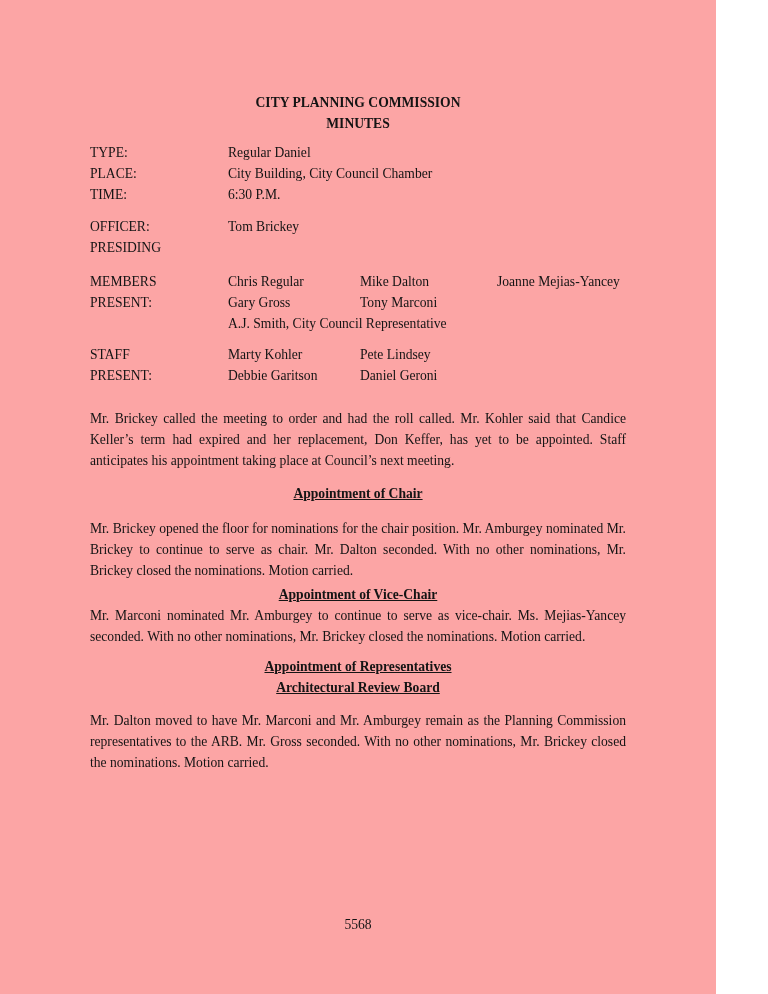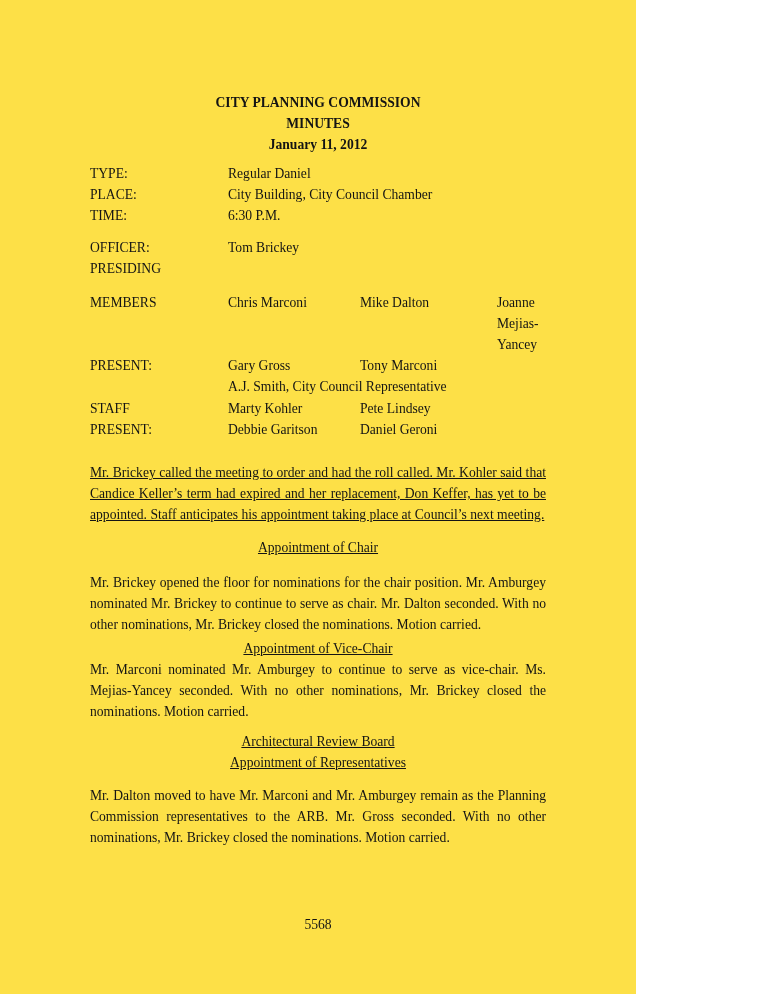--- a/index.html
+++ b/index.html
@@ -2,51 +2,51 @@
 <html><head>
 <meta charset="utf-8">
 <style>
   html, body {
     margin: 0;
     padding: 0;
     background: #ffffff;
   }
   .page {
     position: relative;
-    width: 636px;
+    width: 716px;
     height: 994px;
-    background: #fde047;
+    background: #fca5a5;
     color: #141414;
     font-family: "Liberation Serif", "DejaVu Serif", serif;
     font-size: 13.6px;
     line-height: 21px;
     overflow: hidden;
     box-sizing: border-box;
     padding: 92px 90px 0 90px;
   }
   .title-block {
     text-align: center;
     font-weight: bold;
   }
   .meta-block   { margin-top: 8px; }
   .presiding-block { margin-top: 11px; }
   .members-block   { margin-top: 13px; }
-  .staff-block     { margin-top: 1px; }
+  .staff-block     { margin-top: 10px; }
   .row { display: flex; }
   .lbl   { width: 138px; flex-shrink: 0; }
   .col-a { width: 132px; flex-shrink: 0; }
   .col-b { width: 137px; flex-shrink: 0; }
   .para {
     margin: 0;
     text-align: justify;
   }
-  .intro-para { margin-top: 22px; text-decoration: underline; }
+  .intro-para { margin-top: 22px; }
   .section-heading {
     text-align: center;
-    font-weight: normal;
+    font-weight: bold;
     margin-top: 12px;
   }
   .section-heading .hl {
     text-decoration: underline;
   }
   .sec1-para { margin-top: 14px; }
   .sec2-head { margin-top: 3px; }
   .sec2-para { margin-top: 0; }
   .sec3-head { margin-top: 9px; }
   .sec3-para { margin-top: 12px; }
@@ -59,21 +59,20 @@
   }
 </style>
 </head>
 <body>
 
 <div class="page">
 
   <div class="title-block">
     <div>CITY PLANNING COMMISSION</div>
     <div>MINUTES</div>
-    <div>January 11, 2012</div>
   </div>
 
   <div class="meta-block">
     <div class="row">
       <span class="lbl">TYPE:</span>
       <span>Regular Daniel</span>
     </div>
     <div class="row">
       <span class="lbl">PLACE:</span>
       <span>City Building, City Council Chamber</span>
@@ -90,21 +89,21 @@
       <span>Tom Brickey</span>
     </div>
     <div class="row">
       <span class="lbl">PRESIDING</span>
     </div>
   </div>
 
   <div class="members-block">
     <div class="row">
       <span class="lbl">MEMBERS</span>
-      <span class="col-a">Chris Marconi</span>
+      <span class="col-a">Chris Regular</span>
       <span class="col-b">Mike Dalton</span>
       <span>Joanne Mejias-Yancey</span>
     </div>
     <div class="row">
       <span class="lbl">PRESENT:</span>
       <span class="col-a">Gary Gross</span>
       <span class="col-b">Tony Marconi</span>
     </div>
     <div class="row">
       <span class="lbl"></span>
@@ -131,20 +130,20 @@
     <span class="hl">Appointment of Chair</span>
   </div>
   <p class="para sec1-para">Mr. Brickey opened the floor for nominations for the chair position.  Mr. Amburgey nominated Mr. Brickey to continue to serve as chair.  Mr. Dalton seconded.  With no other nominations, Mr. Brickey closed the nominations.  Motion carried.</p>
 
   <div class="section-heading sec2-head">
     <span class="hl">Appointment of Vice-Chair</span>
   </div>
   <p class="para sec2-para">Mr. Marconi nominated Mr. Amburgey to continue to serve as vice-chair.  Ms. Mejias-Yancey seconded. With no other nominations, Mr. Brickey closed the nominations.  Motion carried.</p>
 
   <div class="section-heading sec3-head">
+    <div><span class="hl">Appointment of Representatives</span></div>
     <div><span class="hl">Architectural Review Board</span></div>
-    <div><span class="hl">Appointment of Representatives</span></div>
   </div>
   <p class="para sec3-para">Mr. Dalton moved to have Mr. Marconi and Mr. Amburgey remain as the Planning Commission representatives to the ARB.  Mr. Gross seconded.  With no other nominations, Mr. Brickey closed the nominations.  Motion carried.</p>
 
   <div class="page-number">5568</div>
 
 </div>
 
 </body></html>

